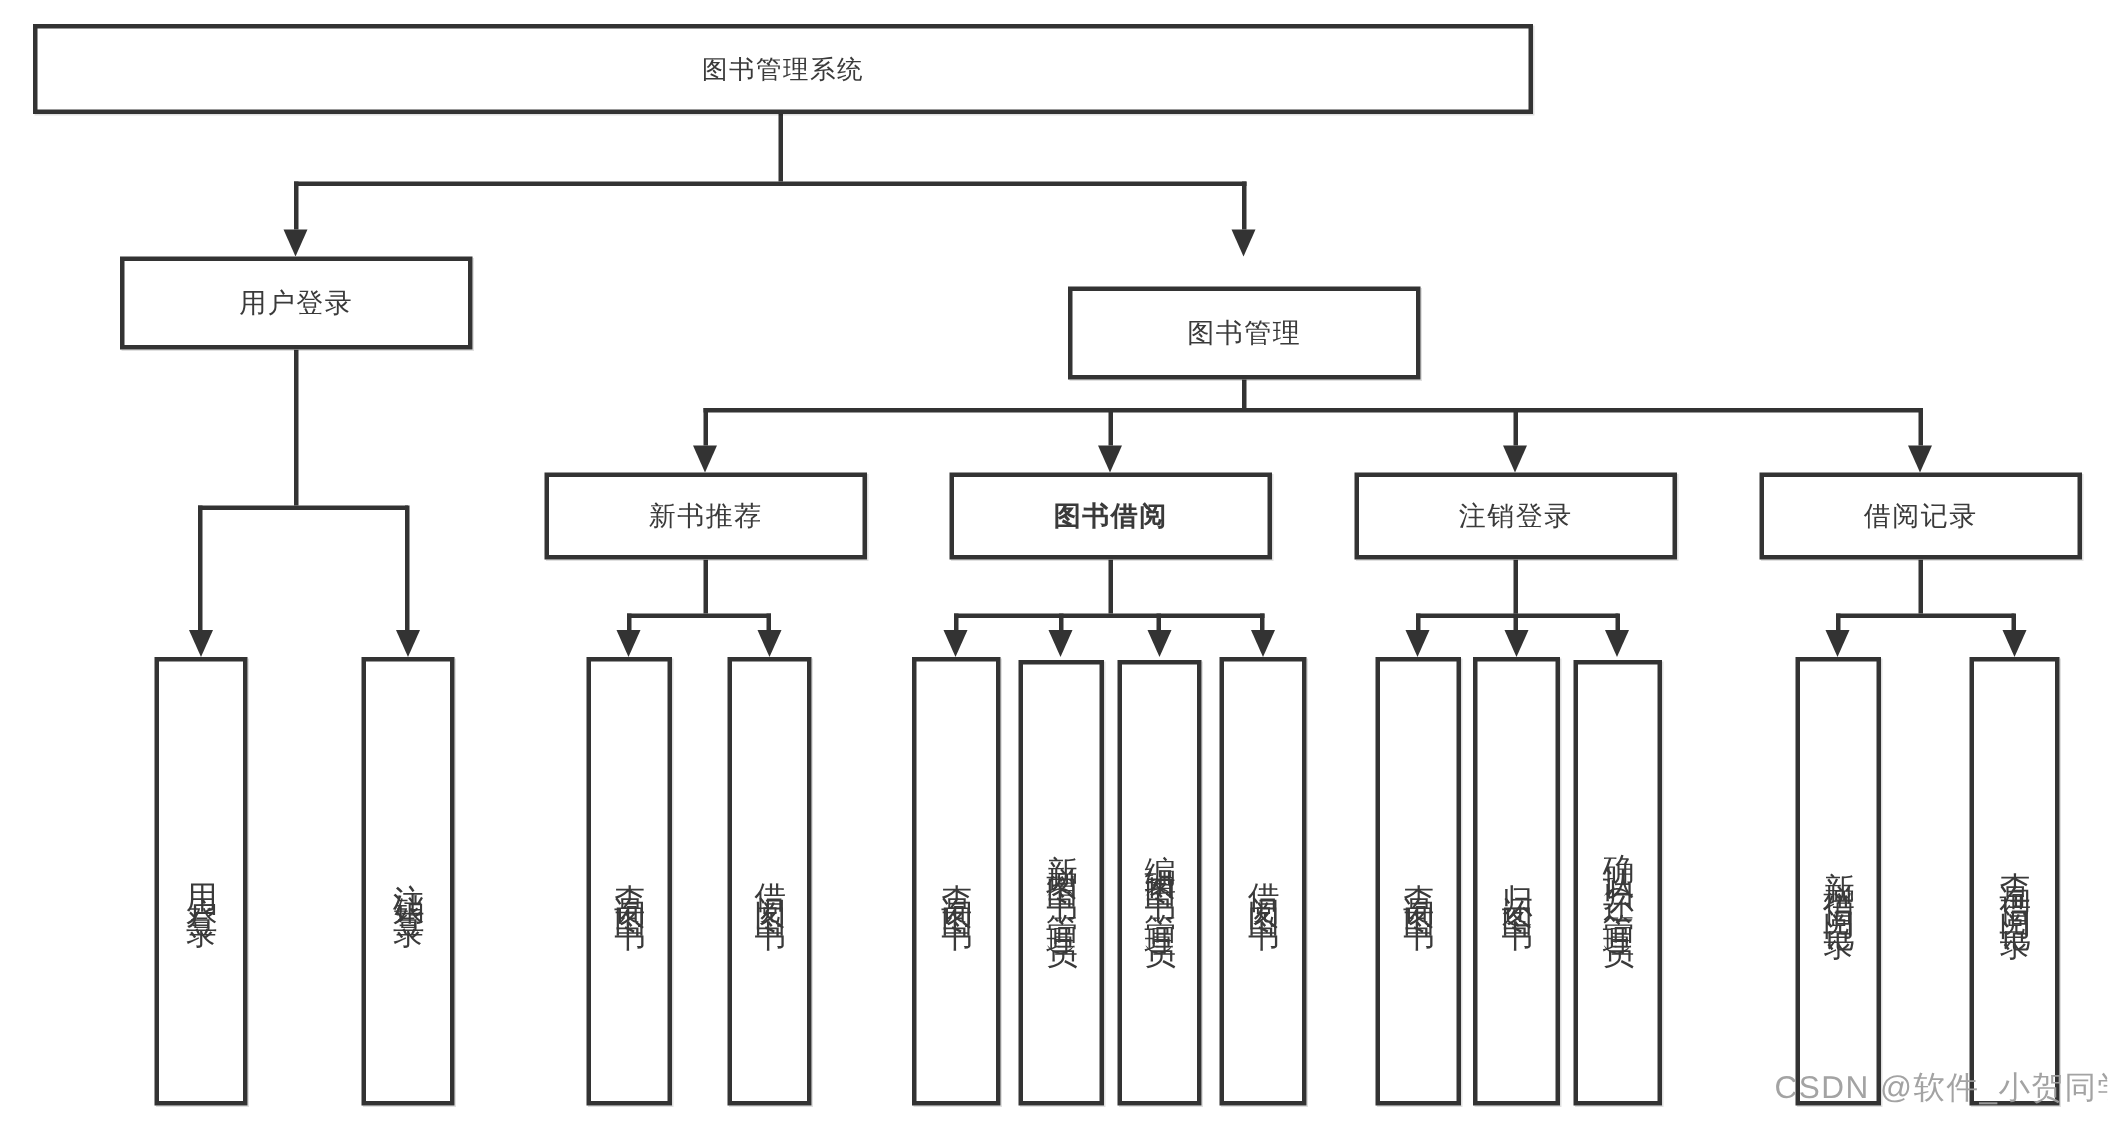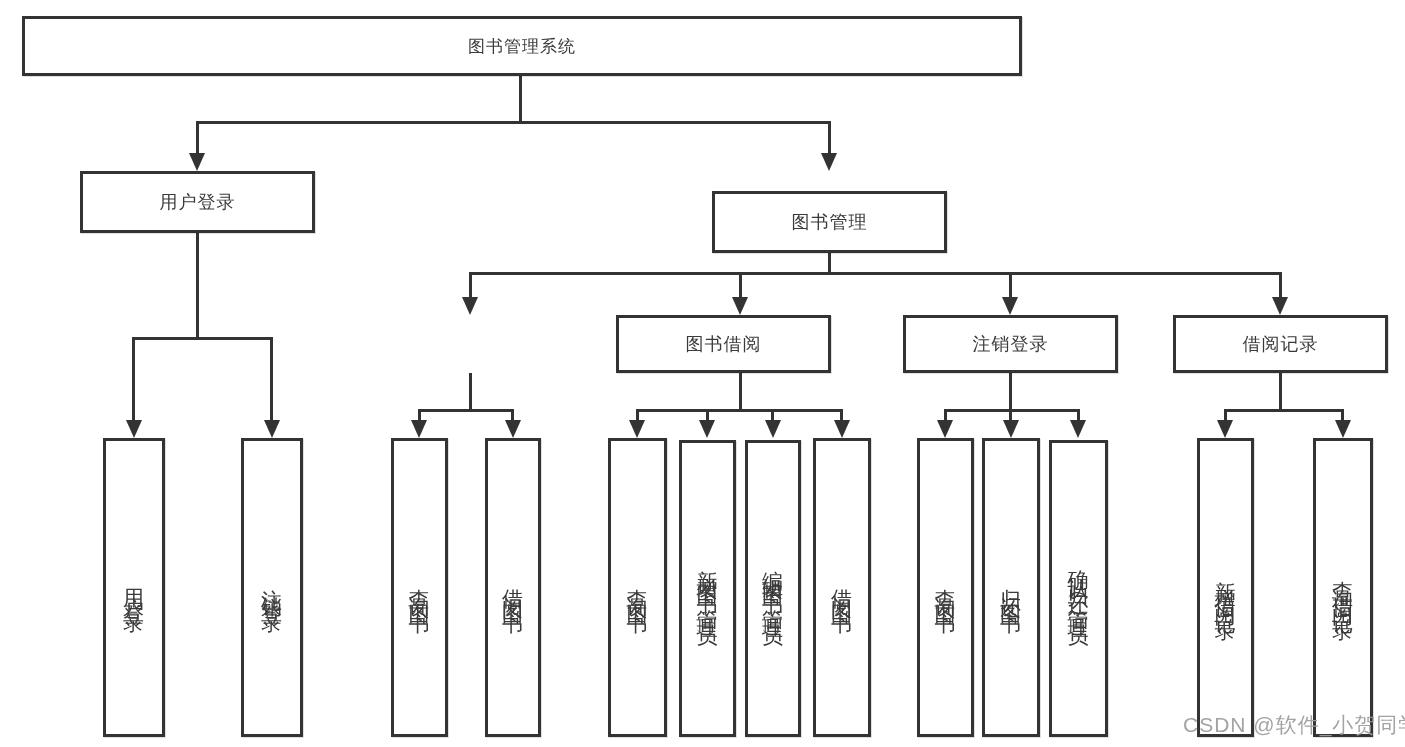--- a/index.html
+++ b/index.html
@@ -102,21 +102,24 @@
   <div class="hline" style="left:469px;  top:272px; width:812px;"></div>
   <div class="vline" style="left:469px;  top:272px; height:25px;"></div>
   <div class="arrow" style="left:462px;  top:297px;"></div>
   <div class="vline" style="left:739px;  top:272px; height:25px;"></div>
   <div class="arrow" style="left:732px;  top:297px;"></div>
   <div class="vline" style="left:1009px; top:272px; height:25px;"></div>
   <div class="arrow" style="left:1002px; top:297px;"></div>
   <div class="vline" style="left:1279px; top:272px; height:25px;"></div>
   <div class="arrow" style="left:1272px; top:297px;"></div>
 
-  <div class="box" style="left:616px; top:315px; width:215px; height:58px;">
+  <div class="box" style="left:363px; top:315px; width:215px; height:58px;">
+    <span>新书推荐</span>
+  </div>
+  <div class="box" style="left:633px; top:315px; width:215px; height:58px;font-weight:bold;">
     <span>图书借阅</span>
   </div>
   <div class="box" style="left:903px; top:315px; width:215px; height:58px;">
     <span>注销登录</span>
   </div>
   <div class="box" style="left:1173px; top:315px; width:215px; height:58px;">
     <span>借阅记录</span>
   </div>
 
   <div class="vline" style="left:469px; top:373px; height:36px;"></div>

